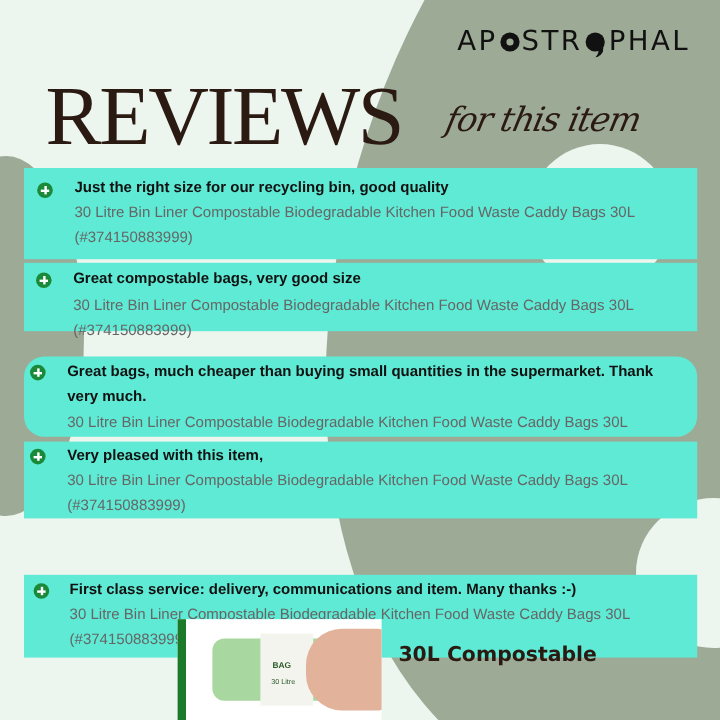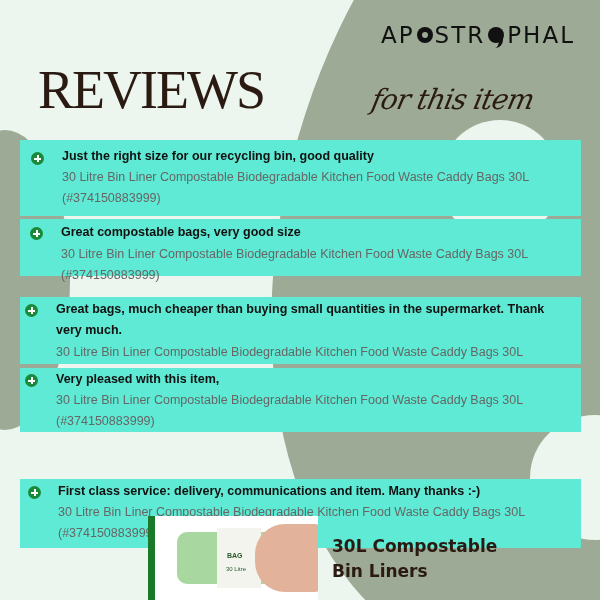--- a/index.html
+++ b/index.html
@@ -11,21 +11,21 @@
   .bg-hole { position: absolute; background: #ecf5ee; border-radius: 50%; }
   .hole1 { left: 440px; top: 120px; width: 120px; height: 120px; }
   .hole2 { left: 530px; top: 415px; width: 130px; height: 125px; }
 
   .logo { position: absolute; top: 22px; left: 381px; font-family: "DejaVu Sans", sans-serif; font-size: 23px; letter-spacing: 2px; color: #111; display: flex; align-items: center; }
   .logo .dot { display:inline-block; width: 16px; height: 16px; border-radius: 50%; background: #111; margin: 0 2px; position: relative; }
   .logo .dot::after { content:""; position:absolute; left:5px; top:5px; width:6px; height:6px; border-radius:50%; background:#9daa96; }
   .logo .comma { display:inline-block; width: 16px; height: 16px; border-radius: 50%; background:#111; margin: 0 3px; position:relative; }
   .logo .comma::after { content:""; position:absolute; right:1px; top:11px; width:6px; height:10px; border-right:4px solid #111; border-radius: 0 0 8px 0; }
 
-  .title { position: absolute; top: 63px; left: 38px; font-family: "Liberation Serif", serif; font-size: 54px; color: #2a1a12; letter-spacing: -2px; line-height: 1; }
+  .title { position: absolute; top: 63px; left: 38px; font-family: "Liberation Serif", serif; font-size: 70px; color: #2a1a12; letter-spacing: -2px; line-height: 1; }
   .subtitle { position: absolute; top: 83px; left: 372px; font-family: "DejaVu Serif", serif; font-style: italic; font-size: 28px; color: #2a1a12; transform: skewX(-12deg); letter-spacing: -1px; }
 
   .review { position: absolute; left: 20px; width: 561px; background: #5eead4; }
   .review .icon { position: absolute; width: 13px; height: 13px; border-radius: 50%; background: #1a8a3a; }
   .review .icon::before { content:""; position:absolute; left:3px; top:5.5px; width:7px; height:2px; background:#fff; }
   .review .icon::after { content:""; position:absolute; left:5.5px; top:3px; width:2px; height:7px; background:#fff; }
   .review .head { position: absolute; font-weight: bold; font-size: 12.5px; color: #111; line-height: 22px; }
   .review .sub { position: absolute; font-size: 12.5px; color: #666; line-height: 22px; }
 
   .product { position: absolute; left: 148px; top: 516px; width: 170px; height: 84px; background: #fff; border-left: 7px solid #1a7a2a; overflow: hidden; }
@@ -61,21 +61,21 @@
   <div class="sub" style="left:42px;top:47px;">(#374150883999)</div>
 </div>
 
 <div class="review" style="top:219px;height:57px;">
   <span class="icon" style="left:10px;top:8px;"></span>
   <div class="head" style="left:41px;top:2px;">Great compostable bags, very good size</div>
   <div class="sub" style="left:41px;top:24px;">30 Litre Bin Liner Compostable Biodegradable Kitchen Food Waste Caddy Bags 30L</div>
   <div class="sub" style="left:41px;top:45px;">(#374150883999)</div>
 </div>
 
-<div class="review" style="top:297px;height:67px;">
+<div class="review" style="top:297px;height:67px;border-radius:17px;">
   <span class="icon" style="left:5px;top:7px;"></span>
   <div class="head" style="left:36px;top:1px;">Great bags, much cheaper than buying small quantities in the supermarket. Thank</div>
   <div class="head" style="left:36px;top:22px;">very much.</div>
   <div class="sub" style="left:36px;top:44px;">30 Litre Bin Liner Compostable Biodegradable Kitchen Food Waste Caddy Bags 30L</div>
 </div>
 
 <div class="review" style="top:368px;height:64px;">
   <span class="icon" style="left:5px;top:6px;"></span>
   <div class="head" style="left:36px;top:0px;">Very pleased with this item,</div>
   <div class="sub" style="left:36px;top:21px;">30 Litre Bin Liner Compostable Biodegradable Kitchen Food Waste Caddy Bags 30L</div>
@@ -93,14 +93,13 @@
   <div class="roll"></div>
   <div class="label-band">
     <span style="top:24px;">BAG</span>
     <span style="top:38px;font-weight:normal;font-size:6px;left:9px;">30 Litre</span>
   </div>
   <div class="hand"></div>
 </div>
 
 <div class="product-title">
   <div>30L Compostable</div>
-  <div>Bin Liners</div>
 </div>
 
 </body></html>

